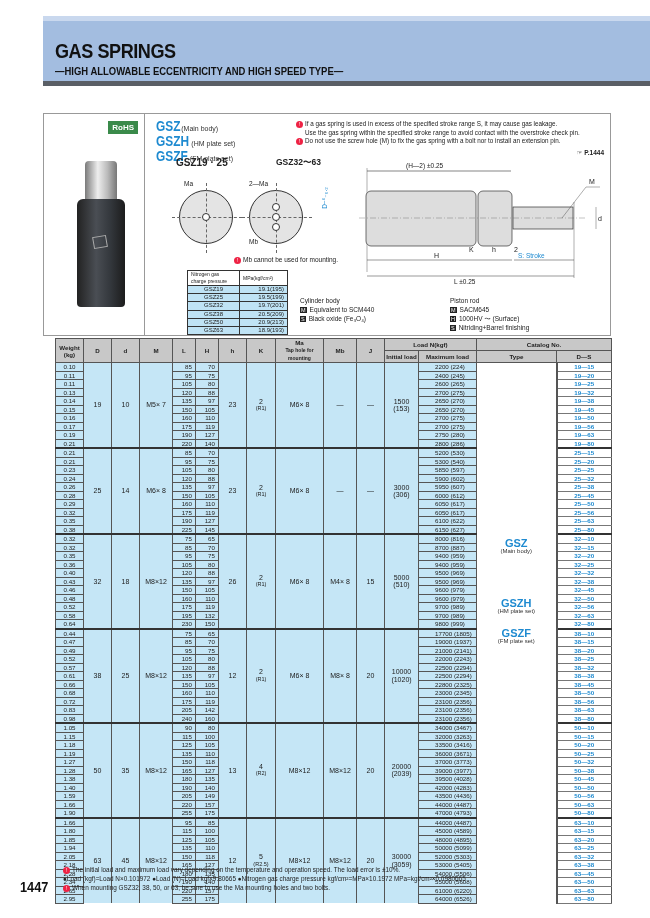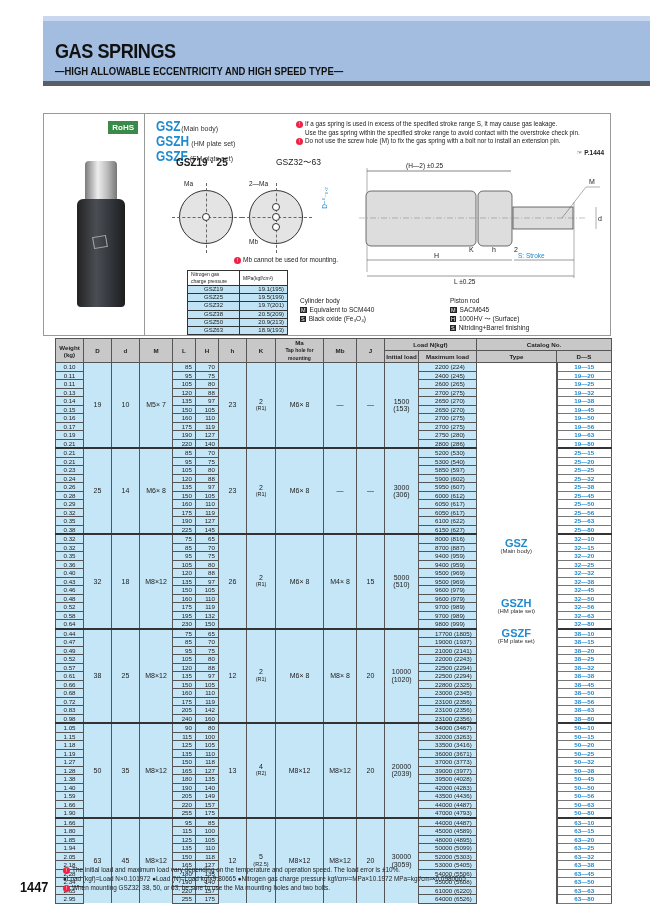--- a/index.html
+++ b/index.html
@@ -16,21 +16,21 @@
 .spring .body{width:48px;height:108px;background:linear-gradient(90deg,#222,#4a4e54 40%,#33373c 70%,#1c1c1c);border-radius:6px 6px 4px 4px}
 .spring .logo{position:absolute;left:16px;top:75px;width:14px;height:12px;border:1px solid #aaa;transform:rotate(-10deg)}
 .series{position:absolute;left:112px;top:6px;line-height:12px}
 .series div{white-space:nowrap}
 .series .code{color:#1e8ad0;font-weight:bold;font-size:14px;transform:scaleX(0.85);display:inline-block;transform-origin:left}
 .series .sub{font-size:7px;color:#333;margin-left:-8px}
 .notes{position:absolute;left:252px;top:6px;font-size:6.3px;line-height:8.5px;color:#222;width:310px}
 .warn{display:inline-block;width:7px;height:7px;border-radius:50%;background:#e24;color:#fff;font-size:5px;text-align:center;line-height:7px;vertical-align:middle;margin-right:2px}
 .ref{position:absolute;right:6px;top:35px;font-size:6.5px;font-weight:bold}
 .lbl19{position:absolute;left:132px;top:43px;font-size:10px;font-weight:bold}
-.lbl32{position:absolute;left:232px;top:43px;font-size:8.5px;font-weight:normal}
+.lbl32{position:absolute;left:232px;top:43px;font-size:8.5px;font-weight:bold}
 .circle{position:absolute;width:54px;height:54px;border-radius:50%;background:#e4e4e4;border:1px solid #333}
 .dot{position:absolute;width:8px;height:8px;border-radius:50%;border:1px solid #333;background:#fff}
 .cl{position:absolute;border-color:#666;border-style:dashed;border-width:0}
 .mlabel{position:absolute;font-size:6.5px}
 .mbnote{position:absolute;left:190px;top:142px;font-size:6.5px}
 .drawing{position:absolute;left:310px;top:48px;width:255px;height:125px}
 .press{position:absolute;left:143px;top:156px;border-collapse:collapse;font-size:6px}
 .press td{border:1px solid #333;padding:0 3px;height:8.2px;line-height:7px}
 .press .h{background:#fff;font-size:5px}
 .press .c1{background:#bfe3f5;text-align:center;width:52px}

